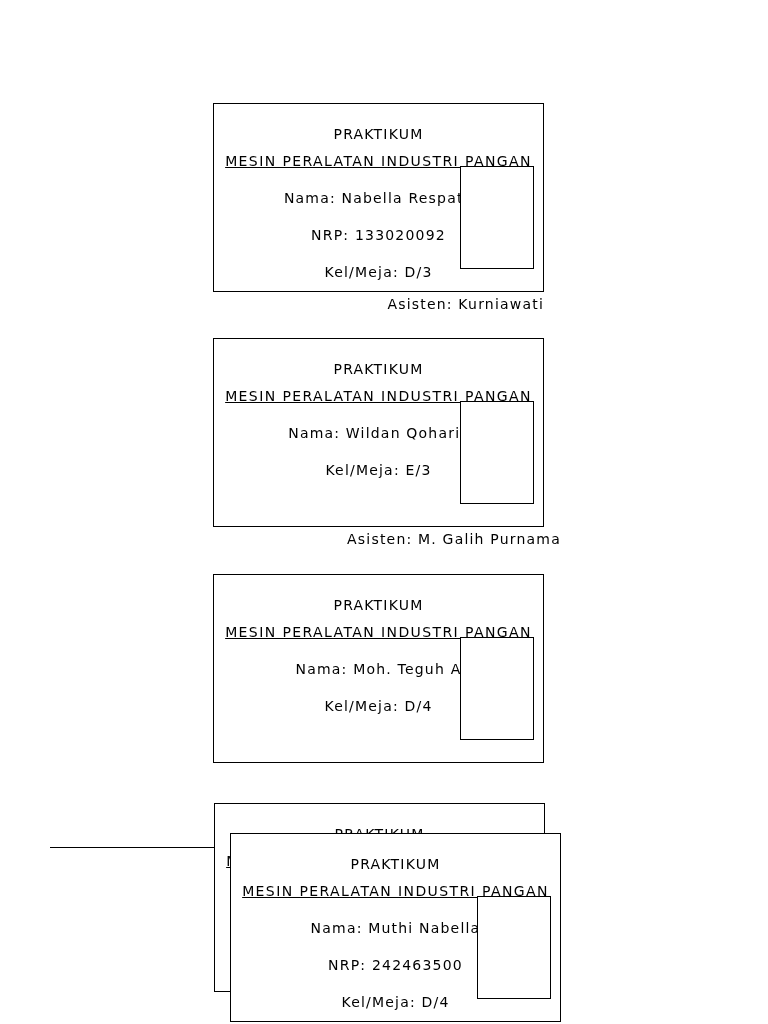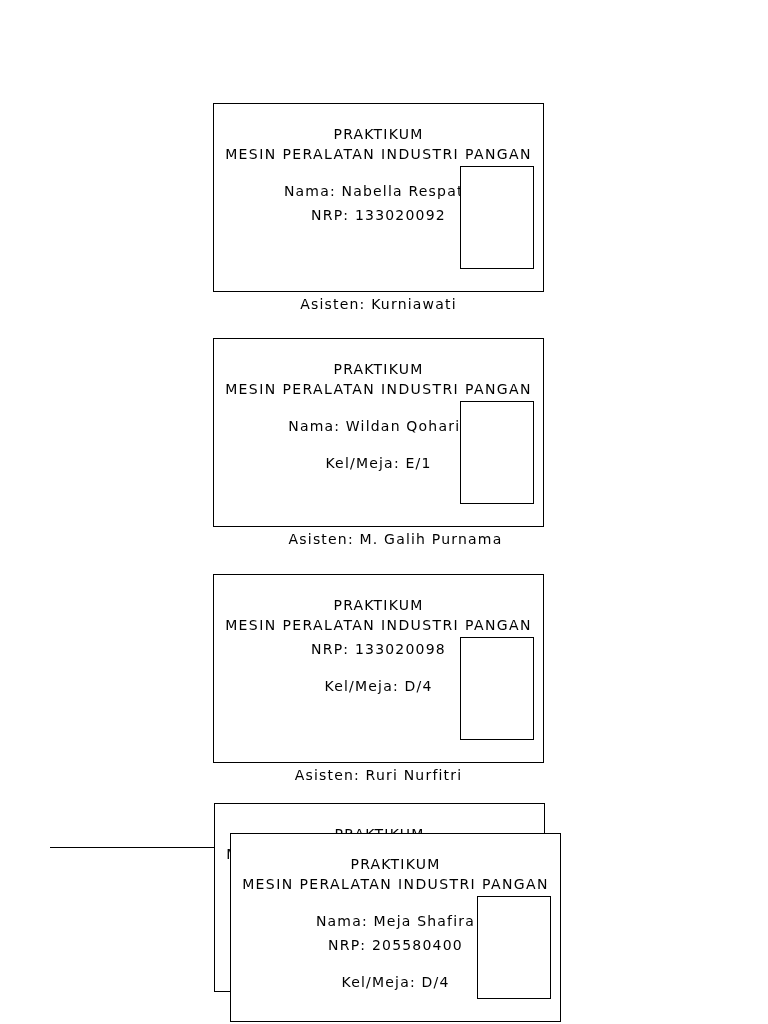--- a/index.html
+++ b/index.html
@@ -30,40 +30,40 @@
     text-align: center;
     font-size: 14px;
     letter-spacing: 1.2px;
     white-space: nowrap;
   }
   .line {
     height: 18px;
     line-height: 18px;
   }
   .title    { margin-top: 21px; }
-  .subtitle { margin-top: 2px; letter-spacing: 1.4px; }
+  .subtitle { margin-top: 9px; letter-spacing: 1.4px; text-decoration: underline; }
   .nama     { margin-top: 19px; }
-  .nrp      { margin-top: 6px; }
+  .nrp      { margin-top: 19px; }
   .kel      { margin-top: 19px; }
   .photo {
     position: absolute;
     left: 246px;
     top: 62px;
     width: 74px;
     height: 103px;
     border: 1px solid #000000;
     background: #ffffff;
     box-sizing: border-box;
   }
   .asisten {
     position: absolute;
     width: 331px;
     height: 18px;
     line-height: 18px;
-    text-align: center;
+    text-align: right;
     font-size: 14px;
     letter-spacing: 1.2px;
     white-space: nowrap;
   }
   .hline {
     position: absolute;
     left: 50px;
     top: 847px;
     width: 165px;
     height: 0;
@@ -82,54 +82,54 @@
 </head>
 <body>
 
 <div class="page">
 
   <div class="card" id="card1">
     <div class="line title">PRAKTIKUM</div>
     <div class="line subtitle">MESIN PERALATAN INDUSTRI PANGAN</div>
     <div class="line nama">Nama: Nabella Respaty</div>
     <div class="line nrp">NRP: 133020092</div>
+    <div class="line kel">Kel/Meja: D/3</div>
     <div class="photo"></div>
   </div>
   <div class="asisten" id="as1">Asisten: Kurniawati</div>
 
   <div class="card" id="card2">
     <div class="line title">PRAKTIKUM</div>
     <div class="line subtitle">MESIN PERALATAN INDUSTRI PANGAN</div>
     <div class="line nama">Nama: Wildan Qoharis</div>
-    <div class="line kel">Kel/Meja: E/1</div>
+    <div class="line kel">Kel/Meja: E/3</div>
     <div class="photo"></div>
   </div>
   <div class="asisten" id="as2">Asisten: M. Galih Purnama</div>
 
   <div class="card" id="card3">
     <div class="line title">PRAKTIKUM</div>
     <div class="line subtitle">MESIN PERALATAN INDUSTRI PANGAN</div>
-    <div class="line nrp">NRP: 133020098</div>
+    <div class="line nama">Nama: Moh. Teguh A</div>
     <div class="line kel">Kel/Meja: D/4</div>
     <div class="photo"></div>
   </div>
-  <div class="asisten" id="as3">Asisten: Ruri Nurfitri</div>
 
   <div class="hline"></div>
 
   <div class="card" id="card4">
     <div class="line title">PRAKTIKUM</div>
     <div class="line subtitle">MESIN PERALATAN INDUSTRI PANGAN</div>
     <div class="line nama"></div>
     <div class="line nrp"></div>
     <div class="line kel"></div>
   </div>
 
   <div class="card" id="card5">
     <div class="line title">PRAKTIKUM</div>
     <div class="line subtitle">MESIN PERALATAN INDUSTRI PANGAN</div>
-    <div class="line nama">Nama: Meja Shafira</div>
-    <div class="line nrp">NRP: 205580400</div>
+    <div class="line nama">Nama: Muthi Nabella</div>
+    <div class="line nrp">NRP: 242463500</div>
     <div class="line kel">Kel/Meja: D/4</div>
     <div class="photo"></div>
   </div>
 
 </div>
 
 </body></html>

